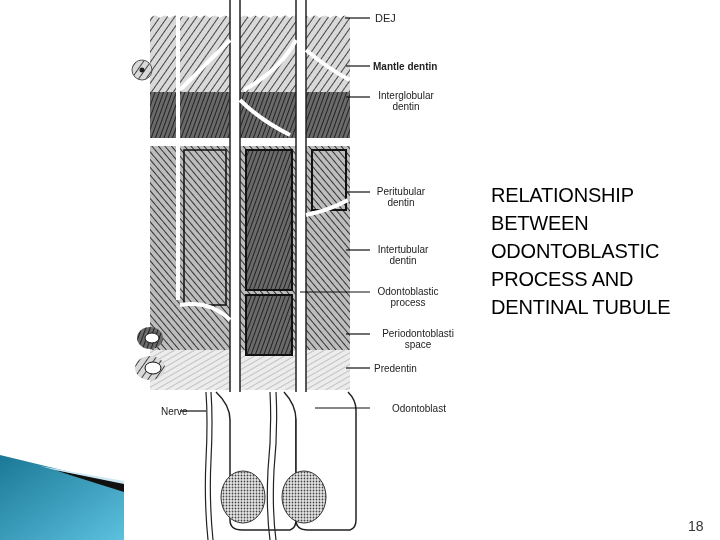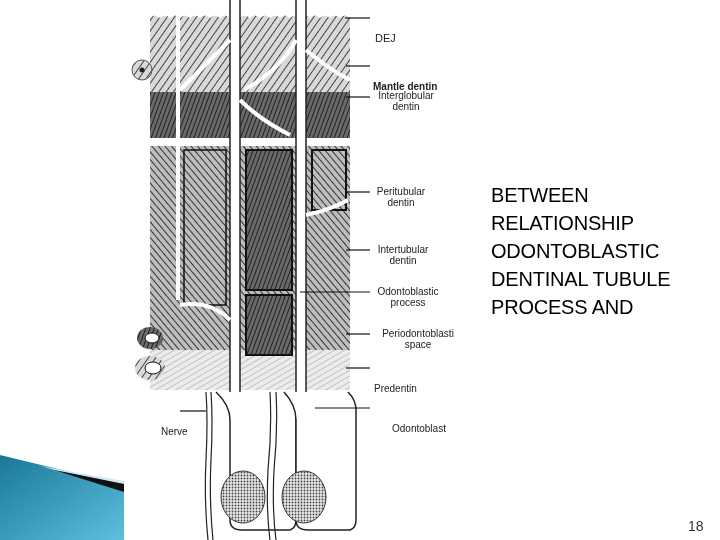--- a/index.html
+++ b/index.html
@@ -7,21 +7,21 @@
   .slide { position: absolute; left: 0; top: 0; width: 720px; height: 540px; background: #fff; }
 
   
   .wedge { position: absolute; left: 0; top: 455px; width: 124px; height: 85px; }
 
   
   .diagram { position: absolute; left: 120px; top: 0; width: 360px; height: 540px; }
   .diagram svg { position: absolute; left: 0; top: 0; }
 
   .lbl { position: absolute; font-family: "Liberation Sans", sans-serif; font-size: 10px; color: #222; line-height: 11px; text-align: center; white-space: nowrap; }
-  .lbl.left { text-align: left; margin-top: 20px; }
+  .lbl.left { text-align: left; }
 
   .title { position: absolute; left: 491px; top: 181px; width: 225px; font-family: "Liberation Sans", sans-serif; font-size: 20px; line-height: 28px; color: #000; letter-spacing: -0.2px; }
   .title span { display: block; }
 
   .page-num { position: absolute; left: 688px; top: 518px; font-size: 14px; color: #333; font-family: "Liberation Sans", sans-serif; }
 </style>
 </head>
 <body>
 
 <div class="slide">
@@ -146,21 +146,21 @@
     <div class="lbl" style="left:252px; top:328px; width:92px;">
       <div>Periodontoblasti</div>
       <div>space</div>
     </div>
     <div class="lbl left" style="left:254px; top:363px;">Predentin</div>
     <div class="lbl left" style="left:272px; top:403px;">Odontoblast</div>
     <div class="lbl left" style="left:22px; top:406px;padding-left:19px;">Nerve</div>
   </div>
 
   <div class="title">
+    <span>RELATIONSHIP</span>
     <span>BETWEEN</span>
-    <span>RELATIONSHIP</span>
     <span>ODONTOBLASTIC</span>
+    <span>PROCESS AND</span>
     <span>DENTINAL TUBULE</span>
-    <span>PROCESS AND</span>
   </div>
 
   <div class="page-num">18</div>
 </div>
 
 </body></html>

